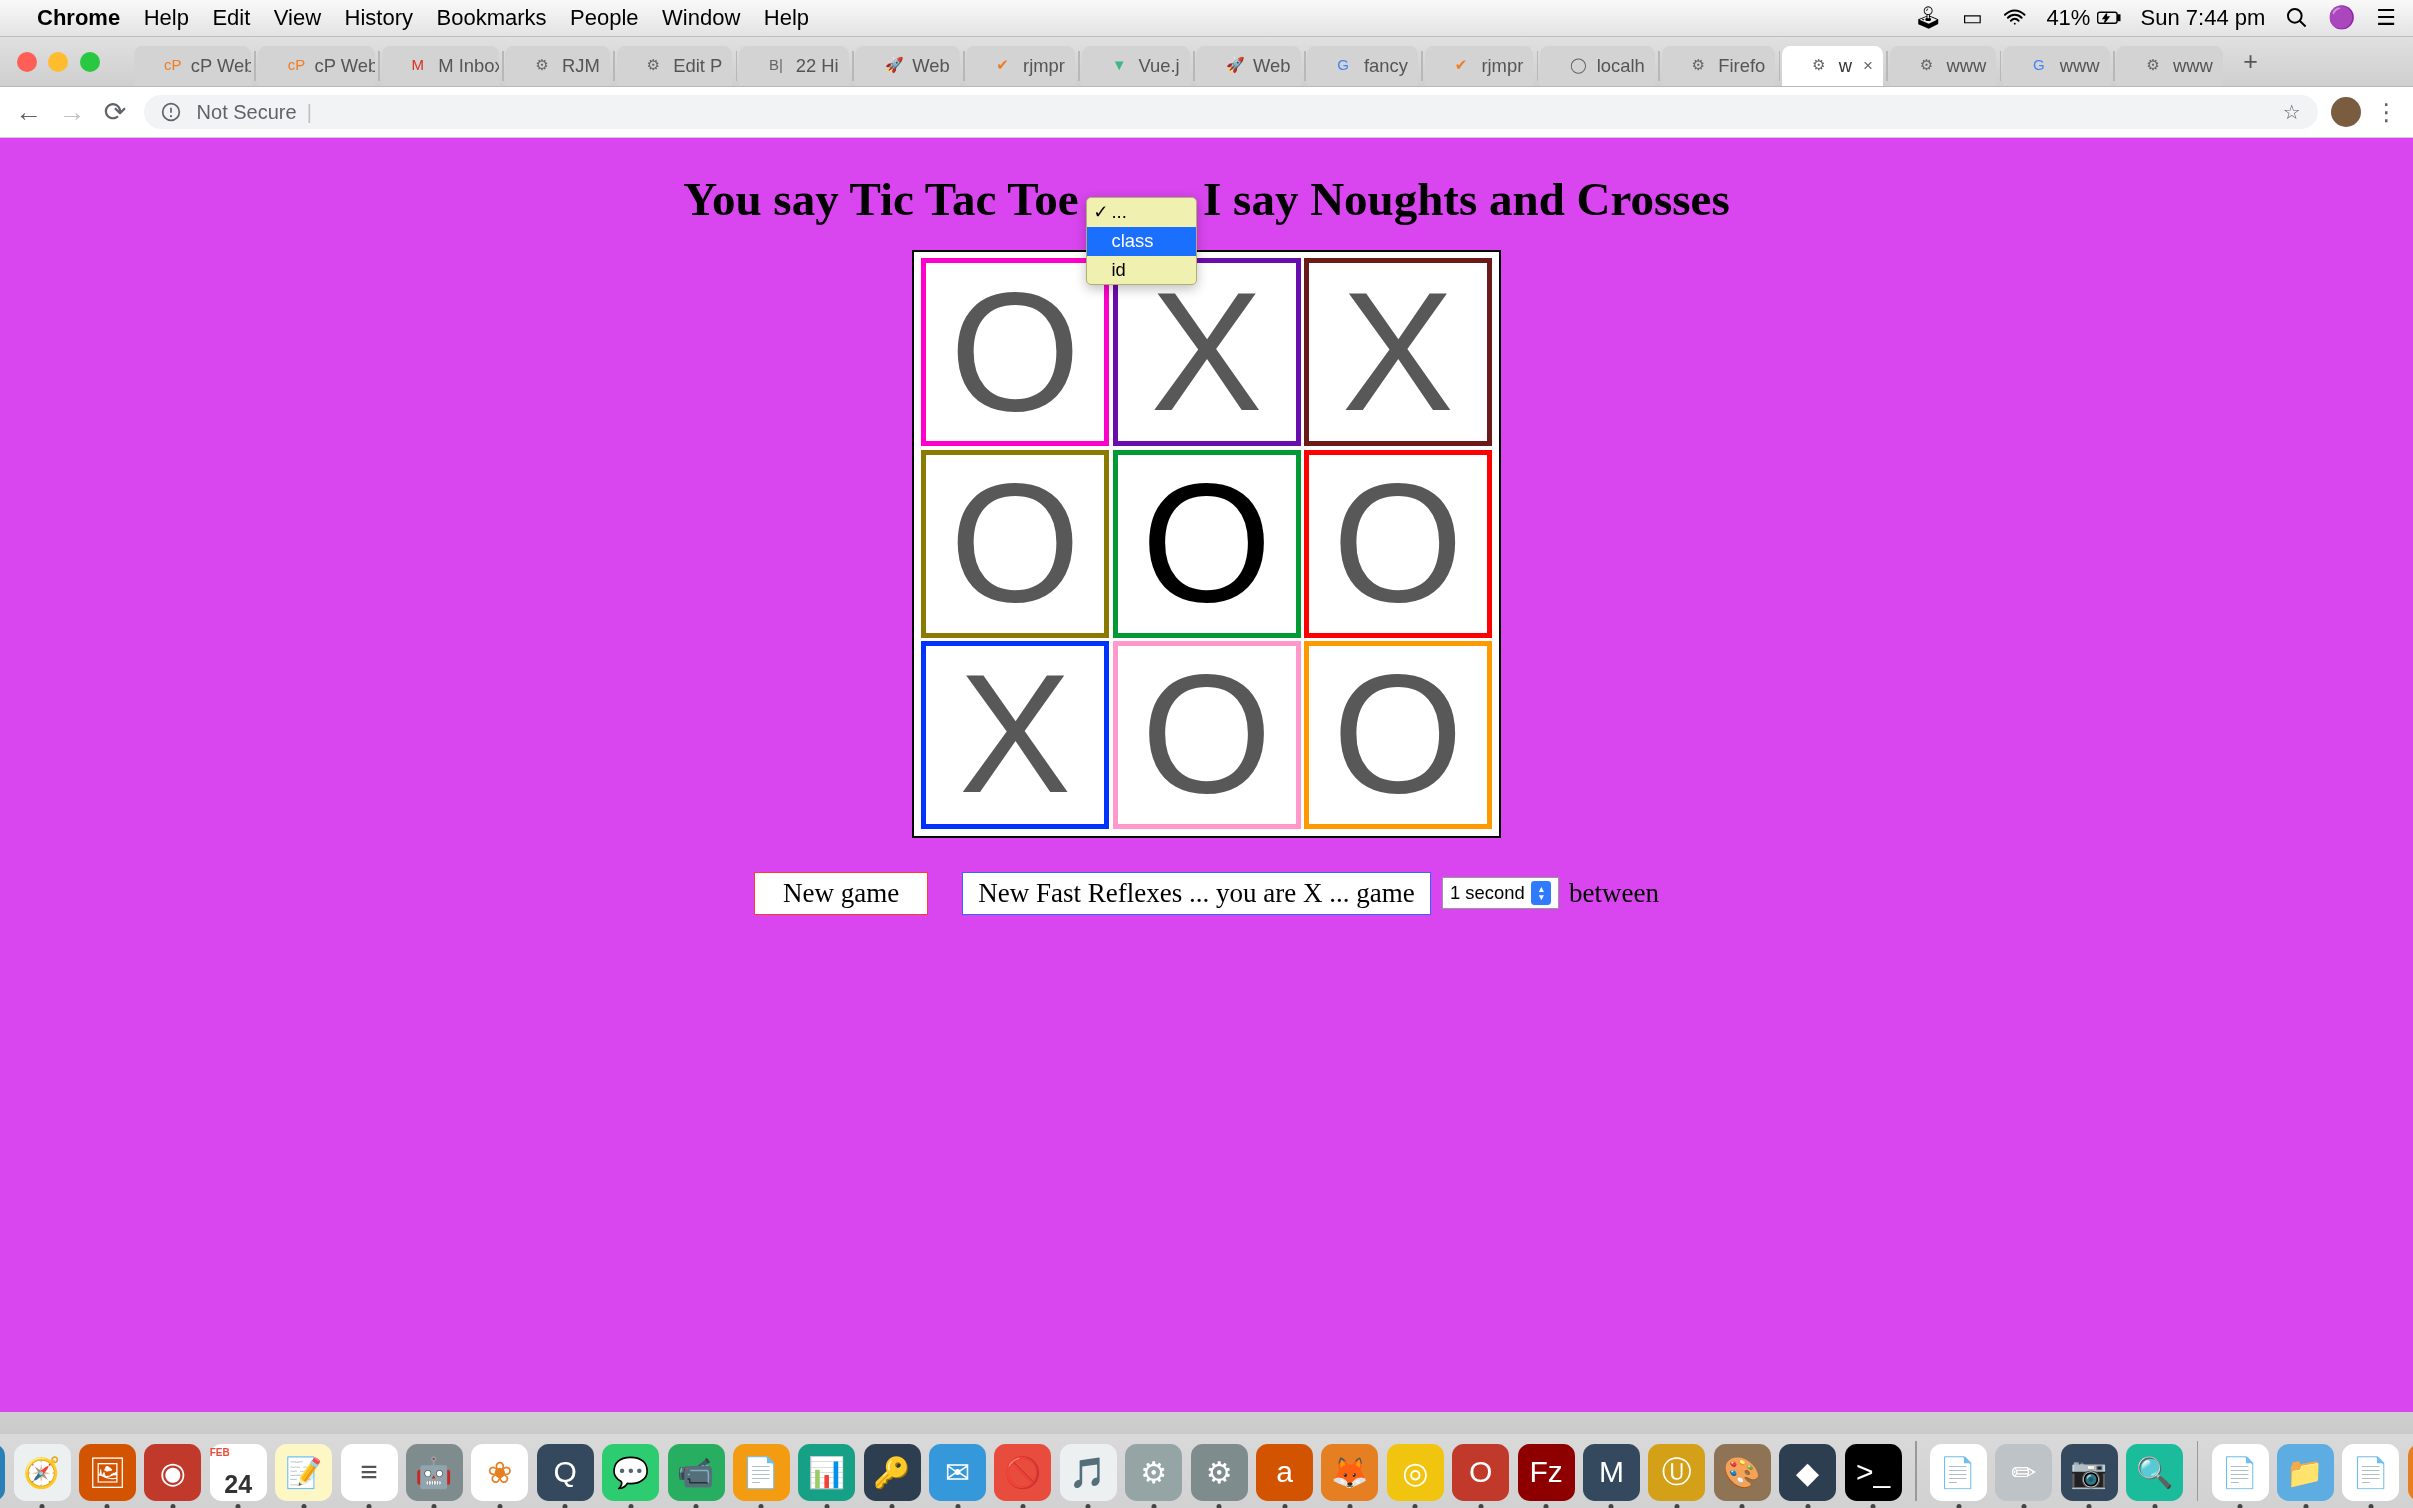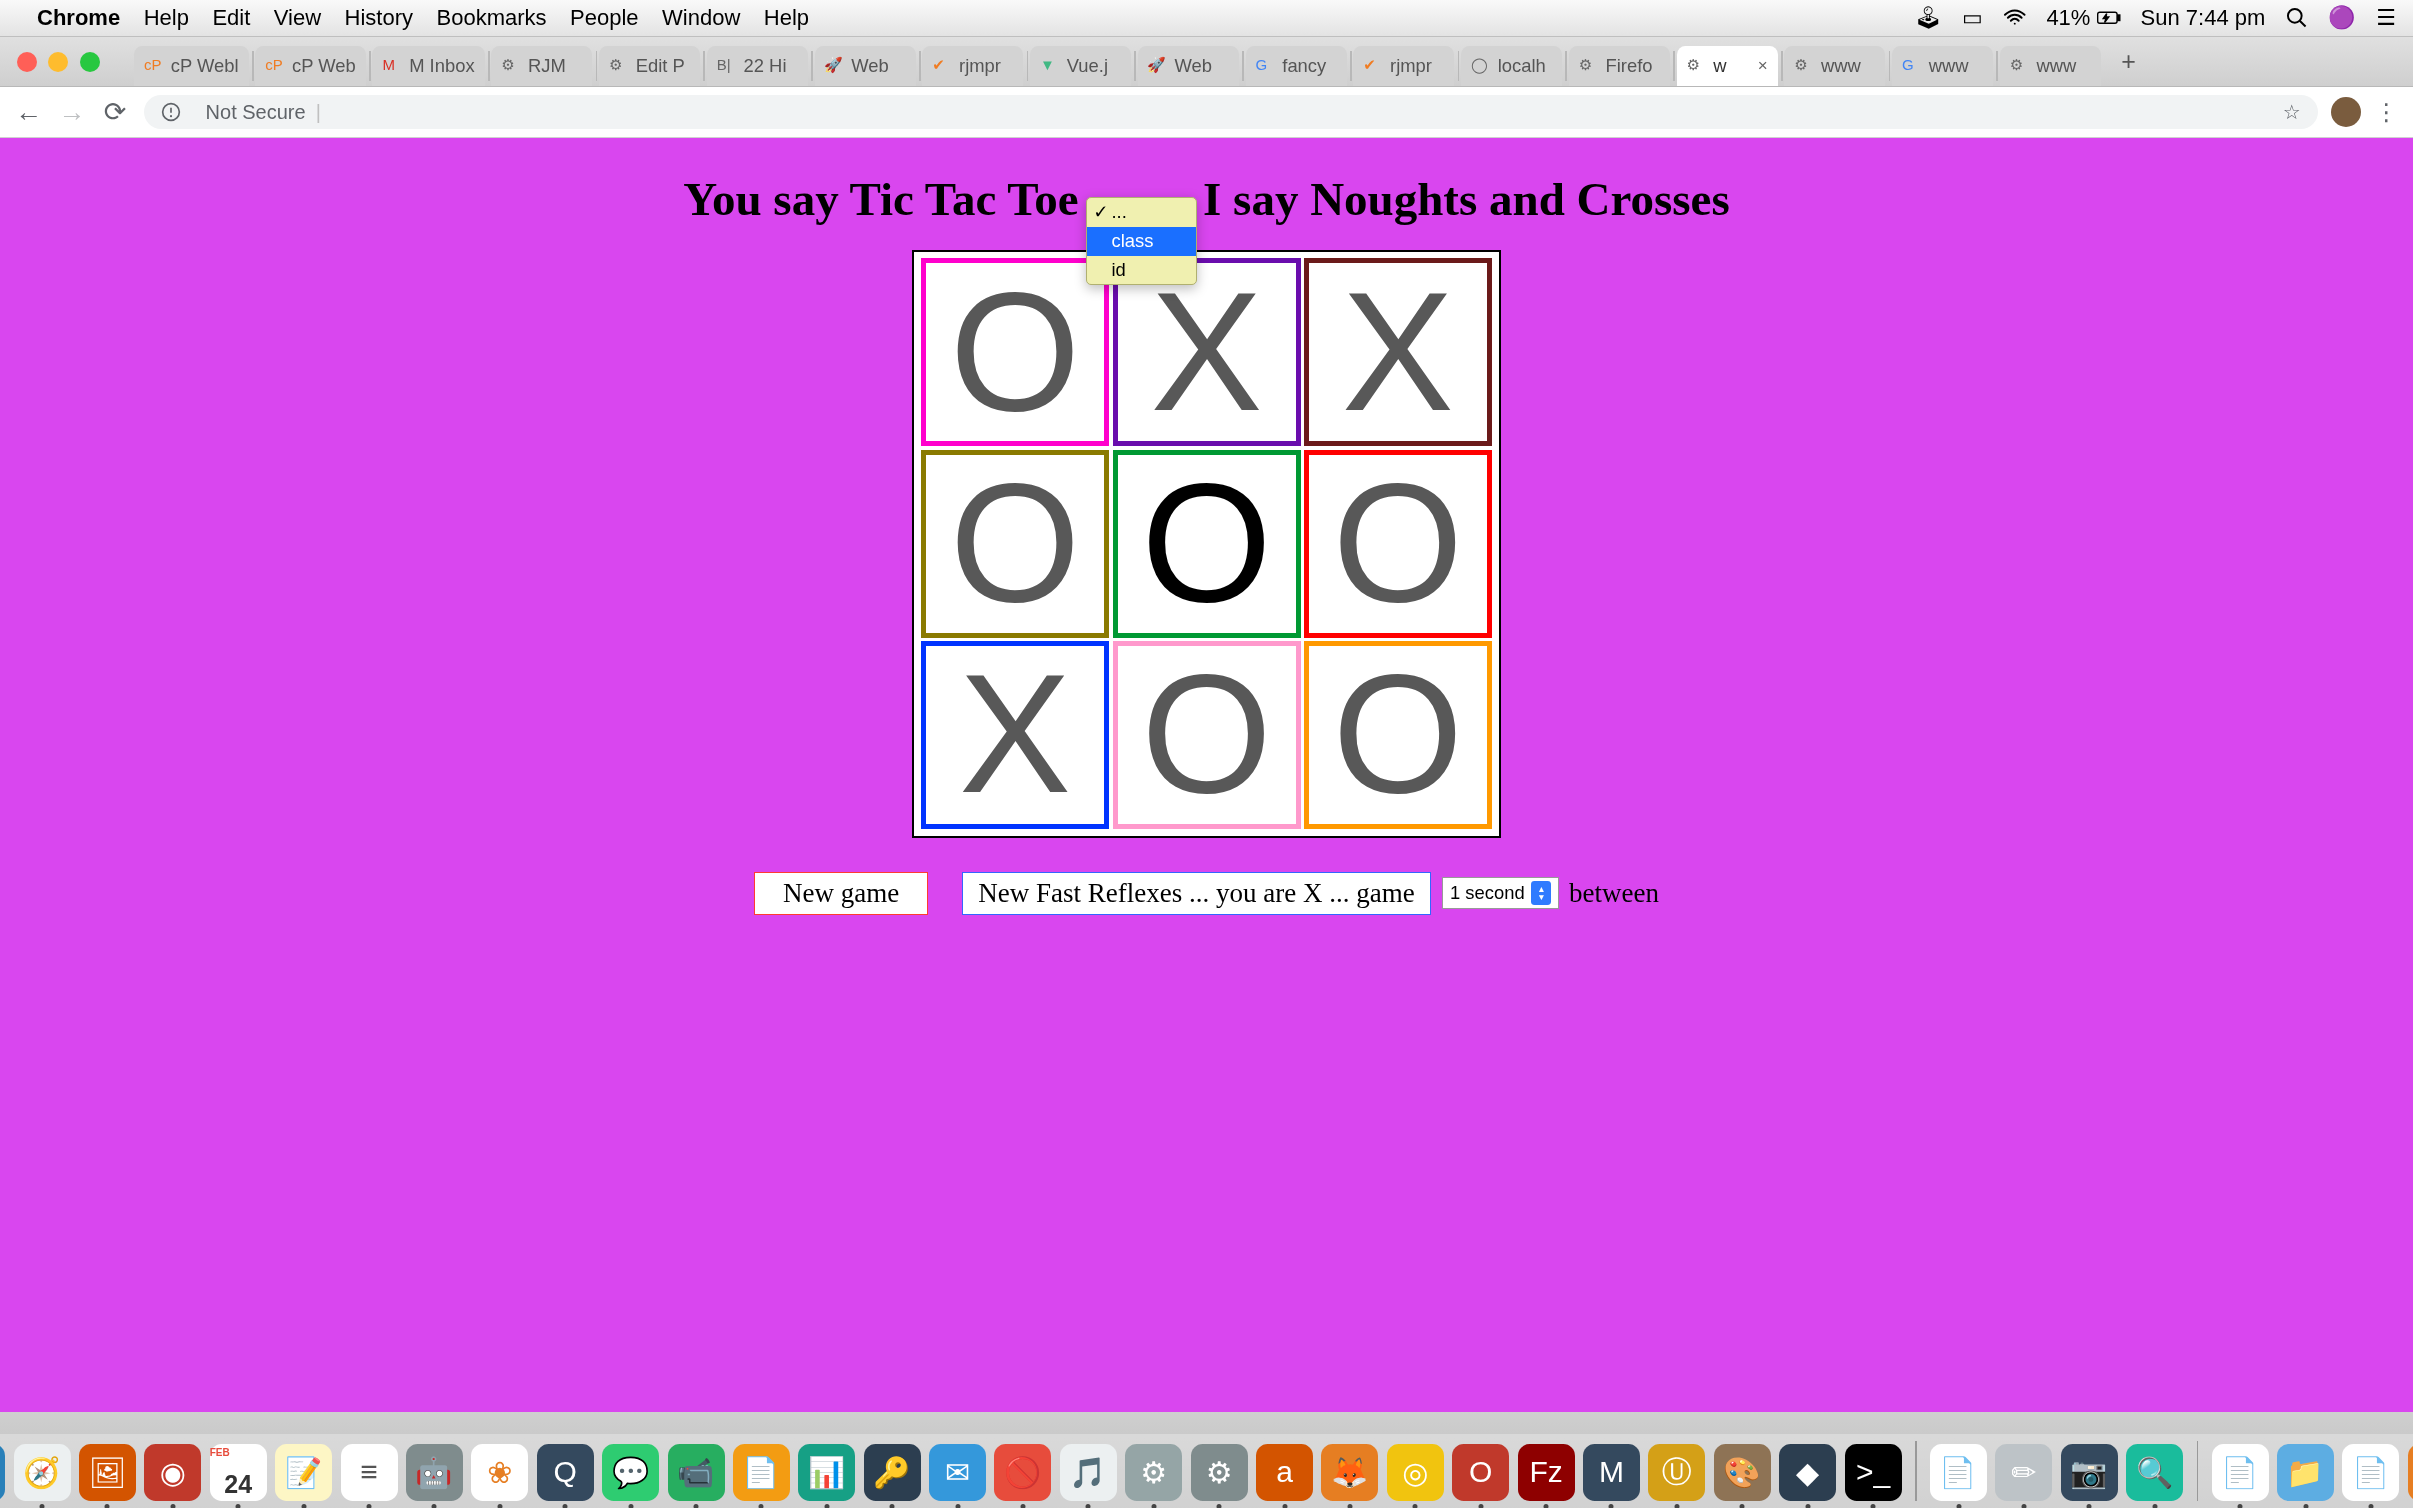--- a/index.html
+++ b/index.html
@@ -58,21 +58,21 @@
     align-items: center;
     padding: 0 10px;
     font-size: 18.4px;
     color: #555;
     white-space: nowrap;
     overflow: hidden;
     box-sizing: border-box;
     gap: 6.7px;
   }
   .tab.active { background: #fff; color: #333; }
-  .tab .favicon { width:20px; height:20px; flex-shrink:0; }
+  .tab .favicon { width:20px; height:20px; flex-shrink:0;margin-left:20px; }
   .tab .close { margin-left:auto; font-size:17px; color:#666; }
   .newtab {
     width: 32px; height: 32px; display:flex; align-items:center; justify-content:center;
     color:#555; font-size:25px; align-self:center; margin-left:10px;
   }
   .tabsep { width:1.7px; height:30px; background:#b8b8b8; align-self:center; margin:0 1.7px; }
 
   
   .omnibox-row {
     height: 50px;
@@ -89,21 +89,21 @@
     height:34px;
     border-radius:17px;
     background:#f1f3f4;
     display:flex;
     align-items:center;
     padding: 0 17px;
     font-size:20px;
     color:#5f6368;
     gap:10px;
   }
-  .omnibox .secure { display:flex; align-items:center; gap:25px; color:#5f6368; }
+  .omnibox .secure { display:flex; align-items:center; gap:16px; color:#5f6368; }
   .omnibox .urltext { color:#5f6368; white-space:nowrap; overflow:hidden; }
   .omnibox .urltext .host { color:#202124; }
   .omnibox .star { margin-left:auto; }
   .avatar { width:30px; height:30px; border-radius:50%; background:#7a5c3e; }
   .omnibox-row .kebab { font-size:23.5px; letter-spacing:1.7px; color:#5f6368; }
 
   
   .page {
     background: #d946ef;
     height: calc(1508px - 37px - 50px - 50px - 97px);

